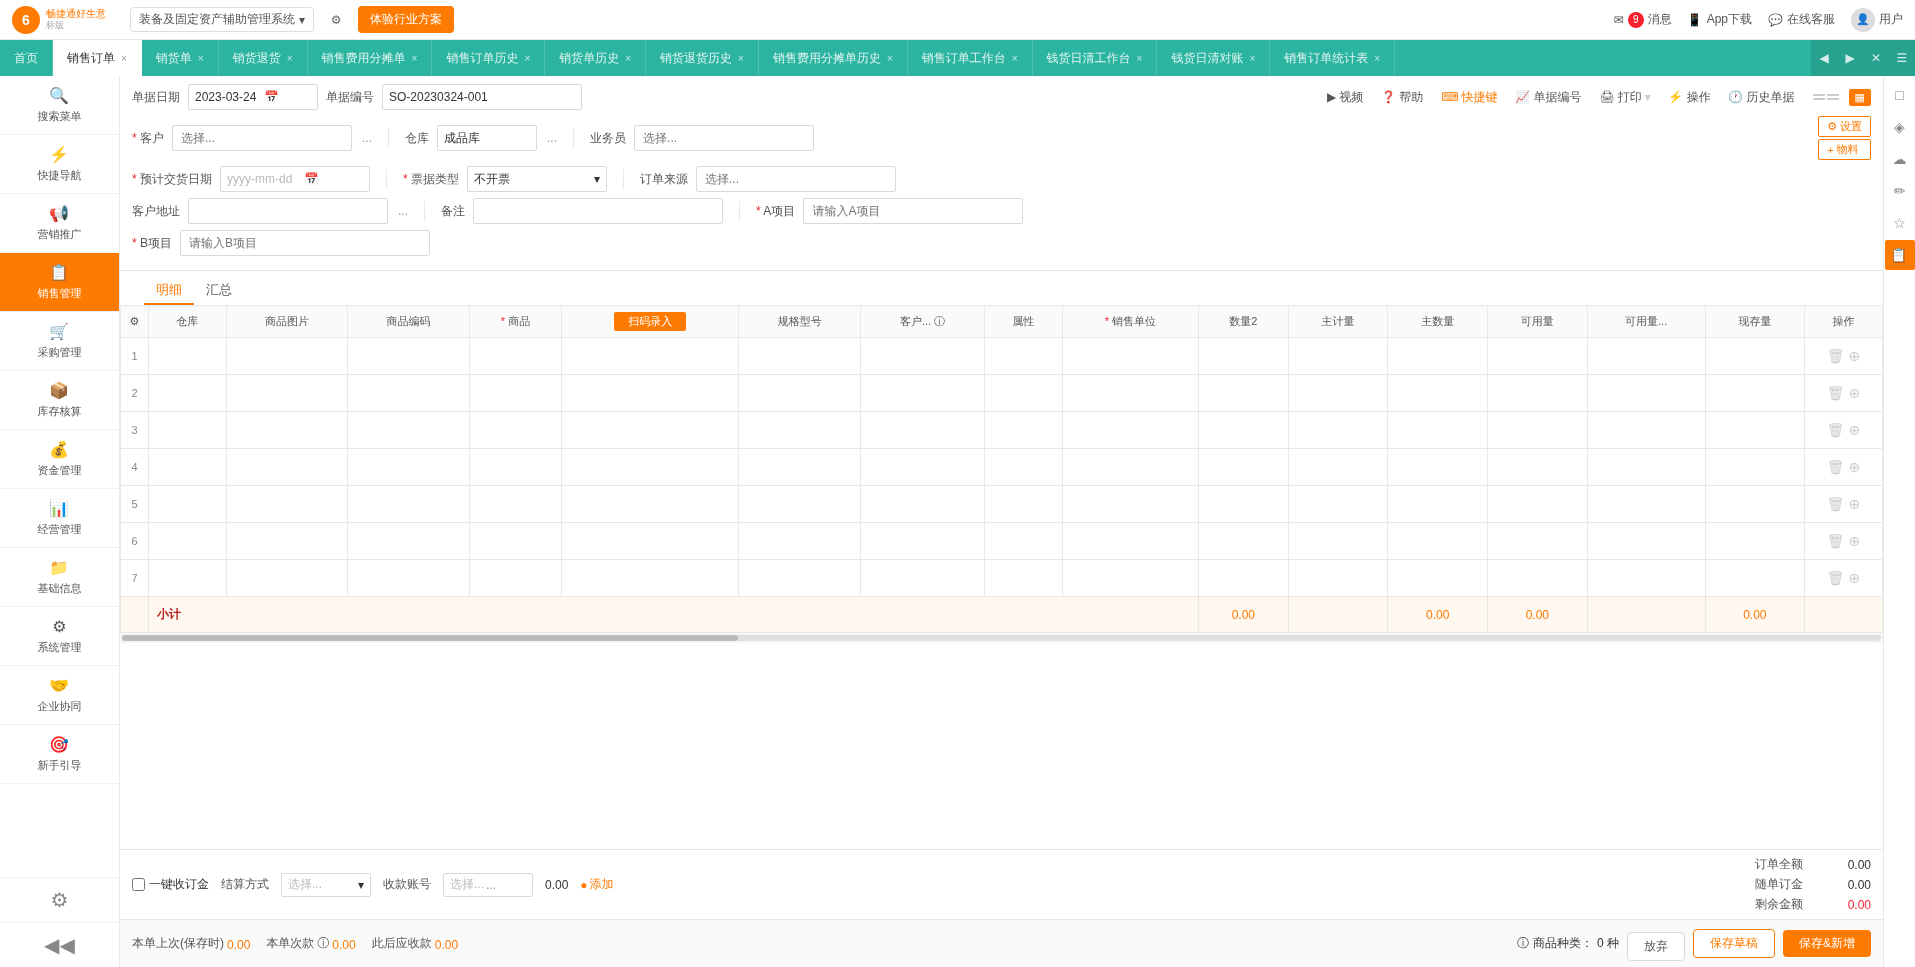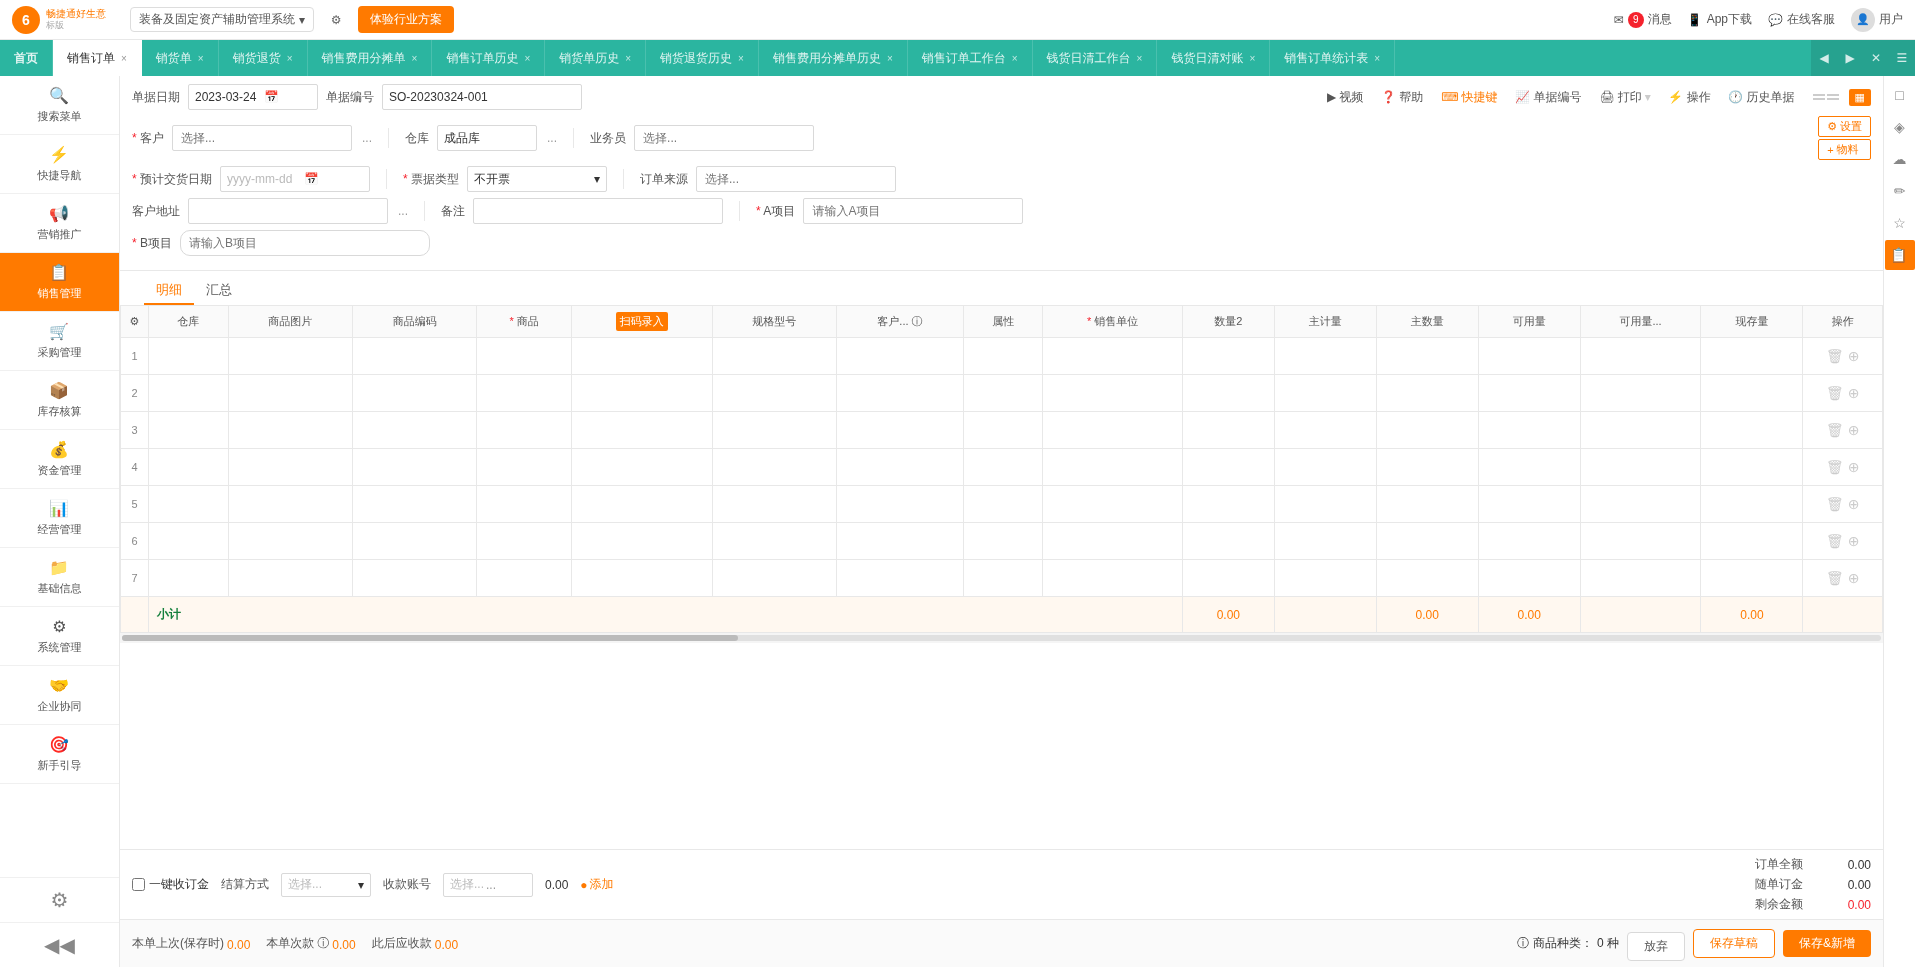--- a/index.html
+++ b/index.html
@@ -15,21 +15,21 @@
     .industry-btn { background: #ff7a00; color: white; border: none; border-radius: 4px; padding: 5px 12px; cursor: pointer; font-size: 12px; }
     .top-right { margin-left: auto; display: flex; align-items: center; gap: 16px; font-size: 12px; color: #555; }
     .top-right-item { display: flex; align-items: center; gap: 4px; cursor: pointer; }
     .badge { background: #f5222d; color: white; border-radius: 50%; width: 16px; height: 16px; font-size: 10px; display: flex; align-items: center; justify-content: center; }
     .avatar { width: 24px; height: 24px; background: #ddd; border-radius: 50%; display: flex; align-items: center; justify-content: center; color: #888; font-size: 11px; }
 
     
     .nav-tabs { background: #2bb5a0; display: flex; align-items: center; height: 36px; overflow: hidden; }
     .nav-tab { padding: 0 14px; height: 36px; display: flex; align-items: center; cursor: pointer; font-size: 12px; color: rgba(255,255,255,0.85); white-space: nowrap; gap: 4px; border-right: 1px solid rgba(255,255,255,0.15); }
     .nav-tab.active { background: #fff; color: #333; }
-    .nav-tab.home { font-weight: 700; }
+    .nav-tab.home { font-weight: 400; }
     .nav-tab .close-x { color: rgba(255,255,255,0.7); font-size: 10px; margin-left: 2px; }
     .nav-tab.active .close-x { color: #999; }
     .nav-tab-arrows { display: flex; align-items: center; margin-left: auto; }
     .nav-arrow { width: 26px; height: 36px; display: flex; align-items: center; justify-content: center; color: rgba(255,255,255,0.8); cursor: pointer; background: rgba(0,0,0,0.1); }
 
     
     .layout { display: flex; height: calc(100vh - 76px); }
     .sidebar { width: 120px; background: #fff; border-right: 1px solid #e8e8e8; display: flex; flex-direction: column; }
     .sidebar-item { display: flex; flex-direction: column; align-items: center; padding: 10px 4px; cursor: pointer; gap: 4px; border-bottom: 1px solid #f0f0f0; font-size: 11px; color: #555; }
     .sidebar-item.active { background: #ff7a00; color: white; }
@@ -60,24 +60,24 @@
     .detail-tab.active { color: #ff7a00; border-bottom-color: #ff7a00; font-weight: 500; }
 
     
     .table-wrap { flex: 1; overflow: auto; background: #fff; margin: 0; }
     .data-table { width: 100%; border-collapse: collapse; font-size: 12px; }
     .data-table thead { background: #fafafa; position: sticky; top: 0; z-index: 10; }
     .data-table th { border: 1px solid #e8e8e8; padding: 6px 8px; text-align: center; white-space: nowrap; font-weight: normal; color: #555; background: #fafafa; font-size: 11px; }
     .data-table th.required-col::before { content: '* '; color: #f5222d; }
     .data-table td { border: 1px solid #e8e8e8; padding: 0; height: 36px; text-align: center; }
     .row-num { color: #888; font-size: 11px; }
-    .scan-btn { background: #ff7a00; color: white; border: none; padding: 2px 4px; border-radius: 2px; font-size: 11px; cursor: pointer; }
+    .scan-btn { background: #ff7a00; color: white; border: none; padding: 2px 14px; border-radius: 2px; font-size: 11px; cursor: pointer; }
     .col-settings { width: 28px; text-align: center; color: #888; cursor: pointer; }
     .subtotal-row td { background: #fff8f0; font-weight: 500; }
-    .subtotal-label { color: #15803d; font-size: 12px; font-weight: bold; }
+    .subtotal-label { color: #b91c1c; font-size: 12px; font-weight: bold; }
     .subtotal-val { color: #ff7a00; }
     .action-cell { display: flex; align-items: center; justify-content: center; gap: 4px; height: 36px; }
     .action-icon { color: #ccc; cursor: pointer; font-size: 14px; }
 
     
     .bottom-bar { background: #fff; border-top: 1px solid #e8e8e8; padding: 6px 12px; display: flex; align-items: center; gap: 12px; font-size: 12px; }
     .checkbox-label { display: flex; align-items: center; gap: 4px; cursor: pointer; }
     .add-link { color: #ff7a00; cursor: pointer; display: flex; align-items: center; gap: 2px; }
     .bottom-amount { color: #333; }
 
@@ -371,21 +371,21 @@
         <div class="divider-v"></div>
         <span class="form-label">备注</span>
         <input class="form-input" style="min-width: 250px;">
         <div class="divider-v"></div>
         <span class="form-label required">A项目</span>
         <input class="form-input" style="min-width: 220px;" placeholder="请输入A项目">
       </div>
 
       <div class="form-row">
         <span class="form-label required">B项目</span>
-        <input class="form-input" style="min-width: 250px; border-radius: 10px;" placeholder="请输入B项目">
+        <input class="form-input" style="min-width: 250px;" placeholder="请输入B项目">
       </div>
     </div>
 
     <div class="detail-tabs">
       <div class="detail-tab active">明细</div>
       <div class="detail-tab">汇总</div>
     </div>
 
     <div class="table-wrap">
       <table class="data-table">

